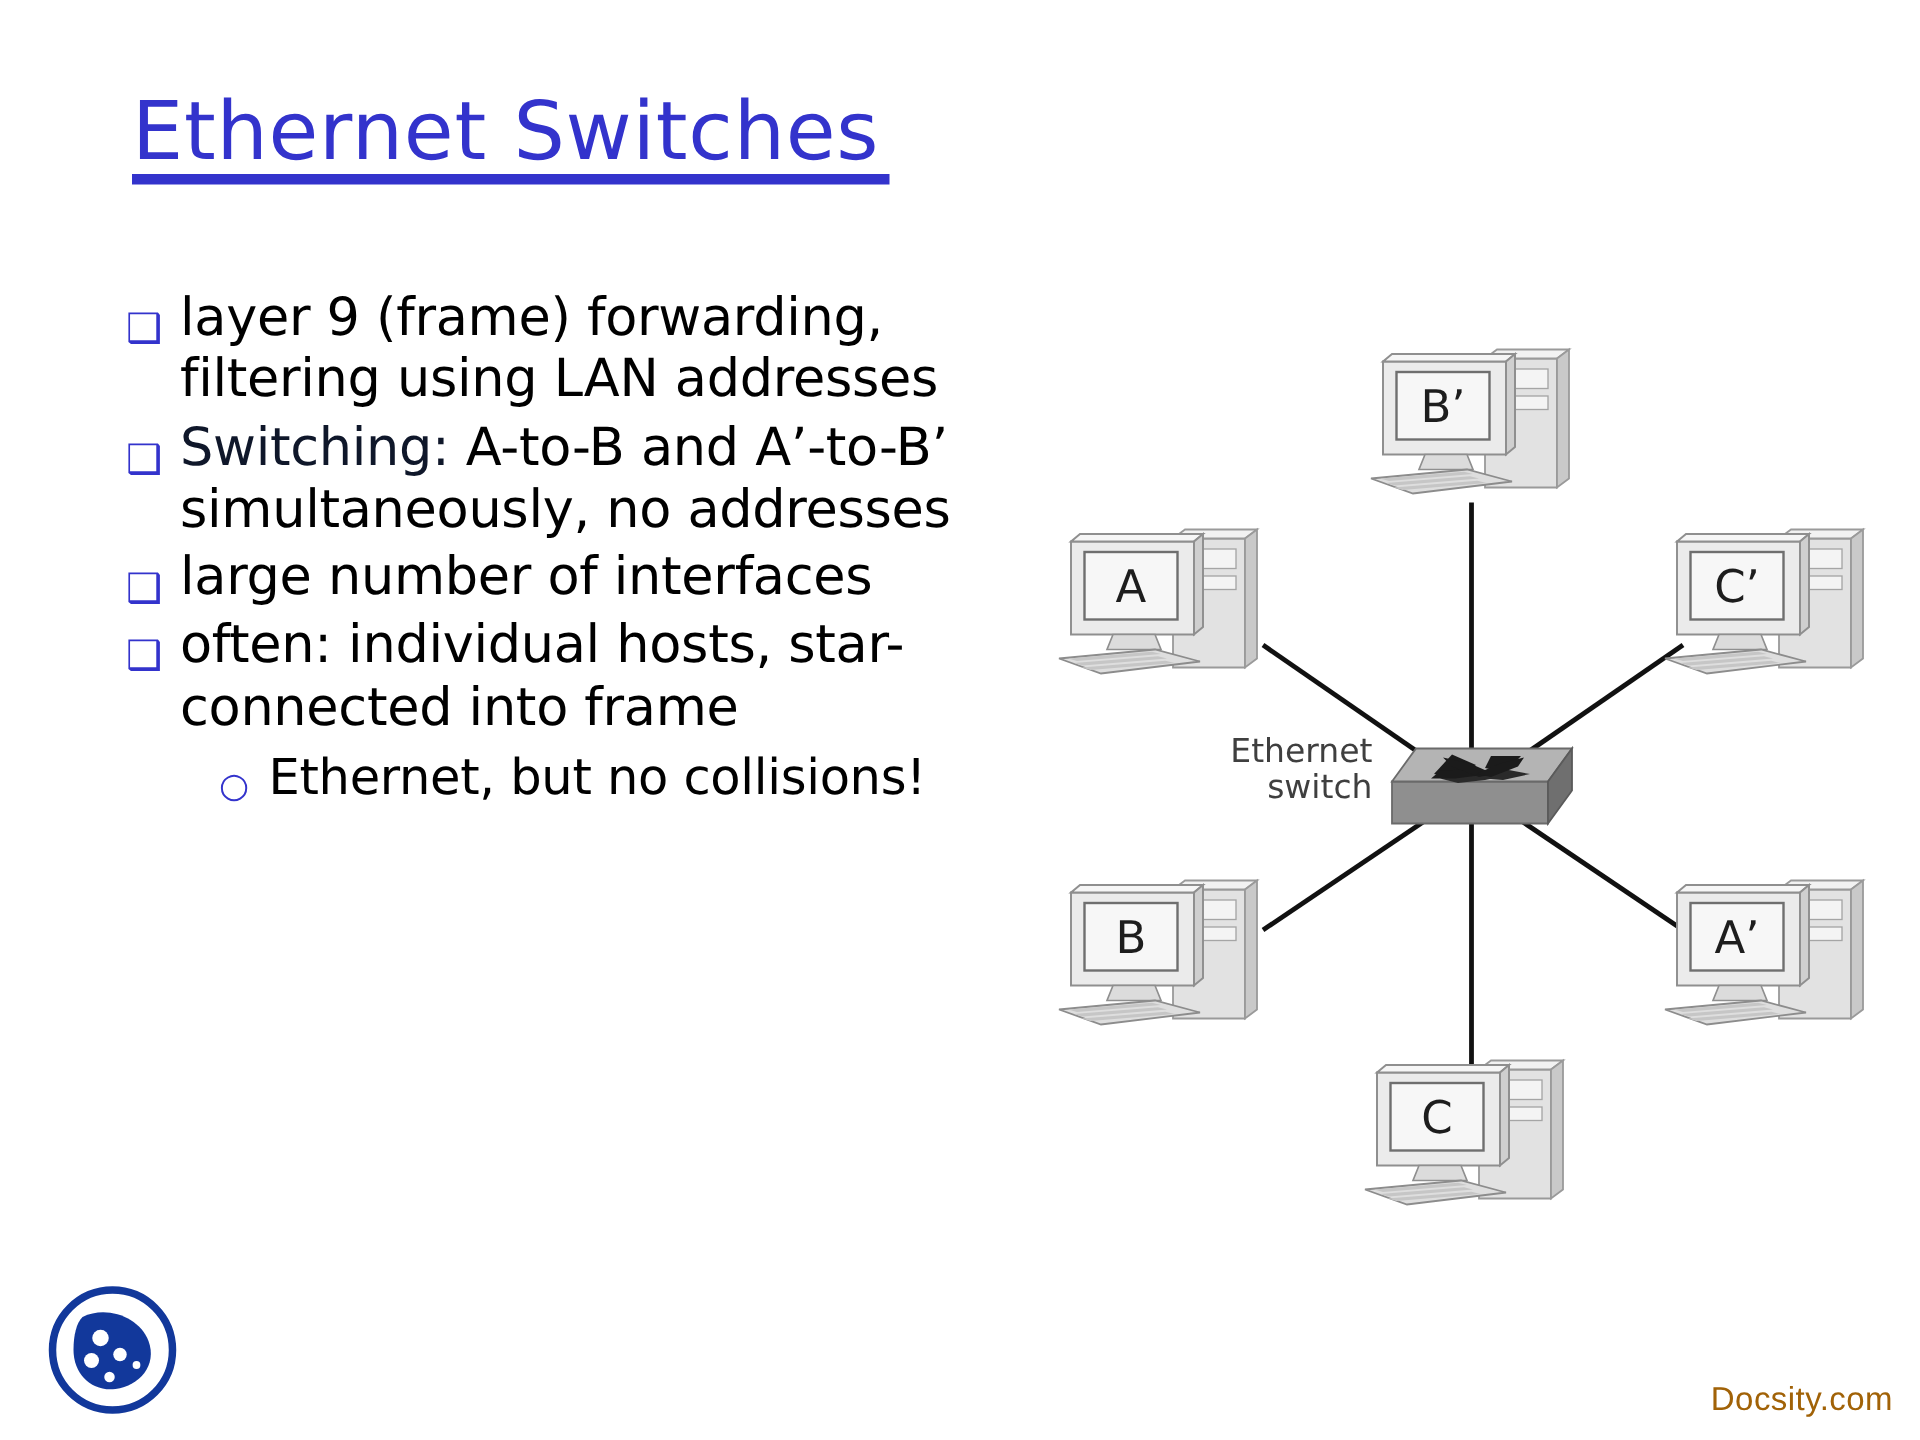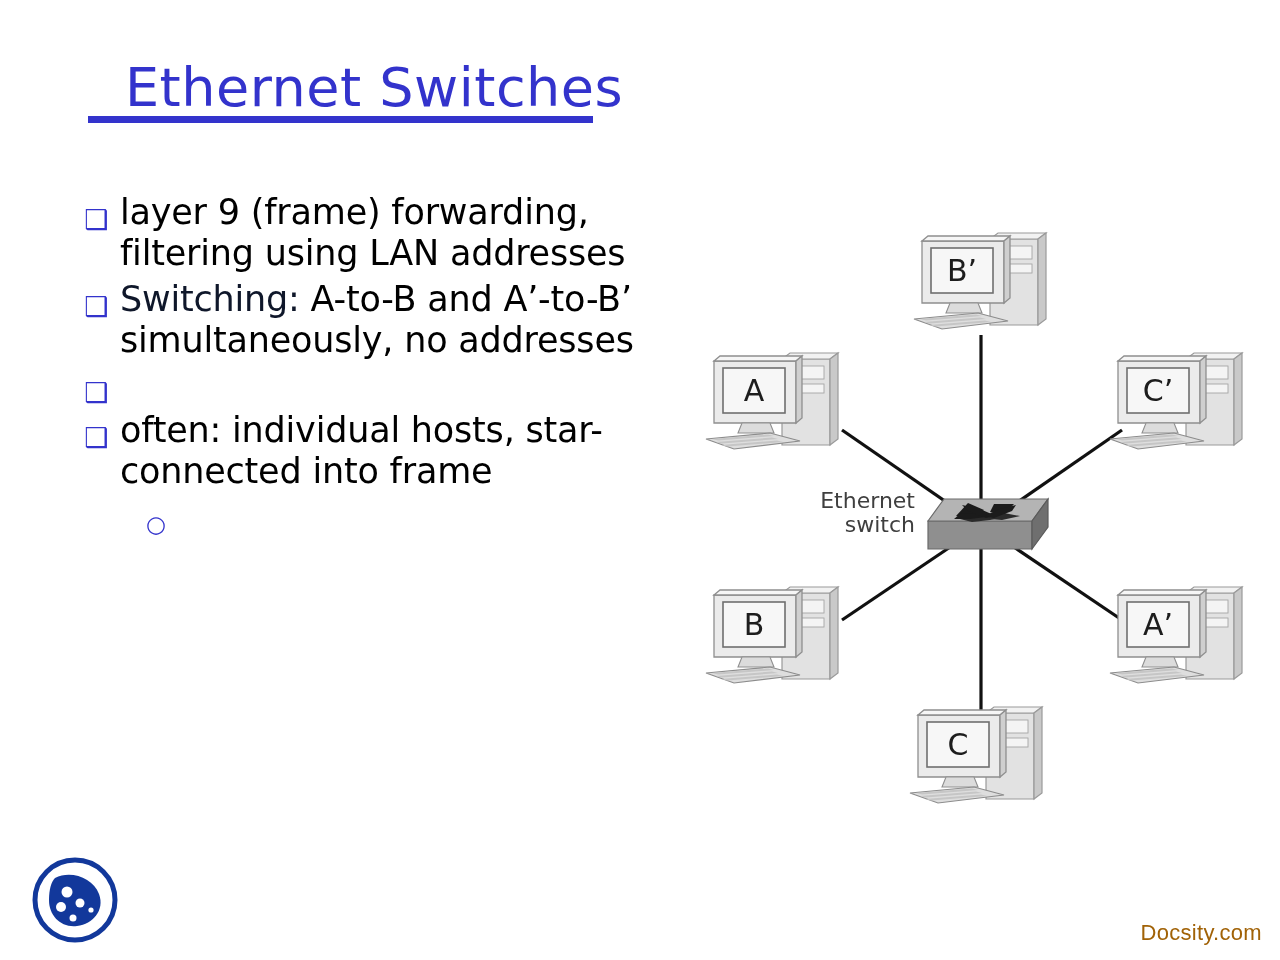--- a/index.html
+++ b/index.html
@@ -19,21 +19,20 @@
   #slide-title {
     position: absolute;
     left: 88px;
     top: 56px;
     font-family: "DejaVu Sans", sans-serif;
     font-size: 54px;
     font-weight: 500;
     letter-spacing: 0.5px;
     color: #3333cc;
     white-space: nowrap;
-    margin-left: 37px;
   }
   #title-rule {
     position: absolute;
     left: 88px;
     top: 116px;
     width: 505px;
     height: 7px;
     background: #3333cc;
   }
 
@@ -128,29 +127,31 @@
     <span class="bullet-text">layer 9 (frame) forwarding, filtering using LAN addresses</span>
   </div>
 
   <div class="bullet-row level-1">
     <span class="marker sq">❑</span>
     <span class="bullet-text"><span class="hl">Switching:</span><span> A-to-B and A’-to-B’ simultaneously, no addresses</span></span>
   </div>
 
   <div class="bullet-row level-1">
     <span class="marker sq">❑</span>
+    <span class="bullet-text">large number of interfaces</span>
   </div>
 
   <div class="bullet-row level-1">
     <span class="marker sq">❑</span>
     <span class="bullet-text">often: individual hosts, star-connected into frame</span>
   </div>
 
   <div class="bullet-row level-2">
     <span class="marker ci">○</span>
+    <span class="bullet-text">Ethernet, but no collisions!</span>
   </div>
 
 </div>
 
 <div id="network-diagram">
 <svg width="580" height="590" viewBox="0 0 580 590" xmlns="http://www.w3.org/2000/svg">
   <defs>
 
     <g id="pc">
 

